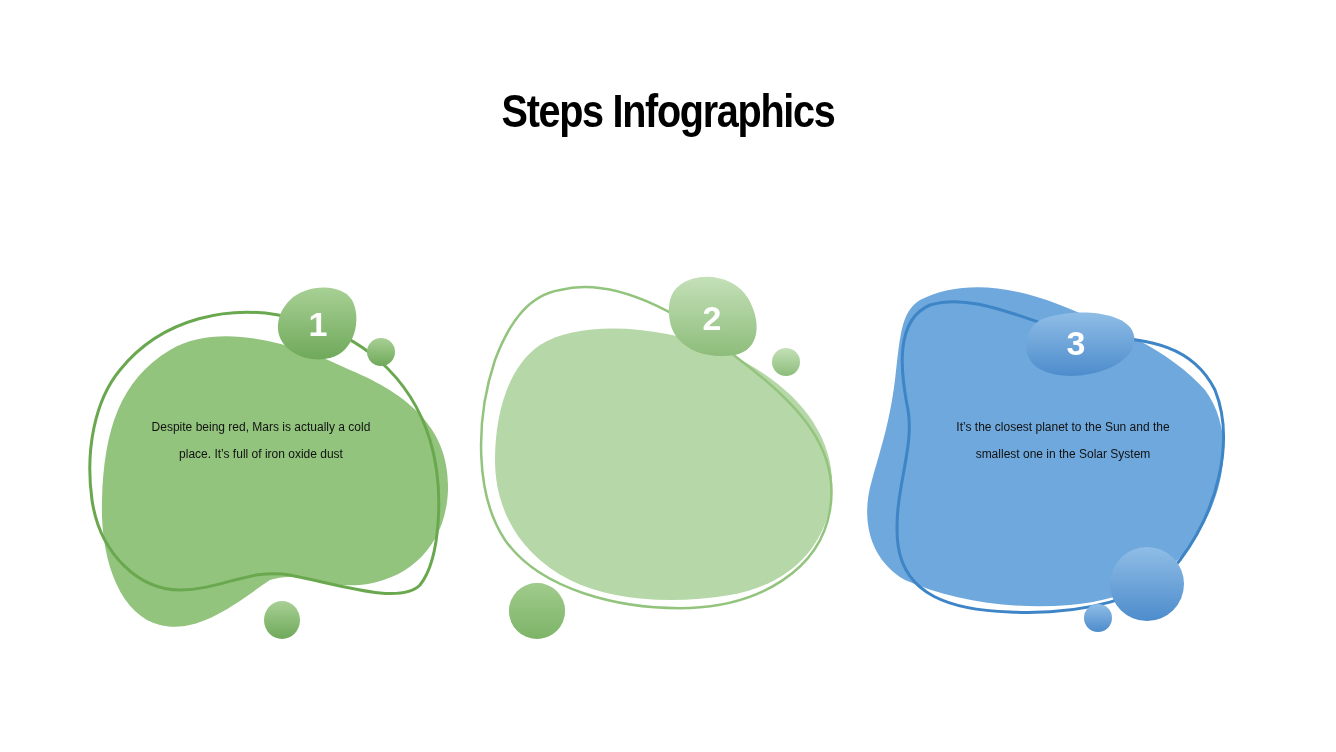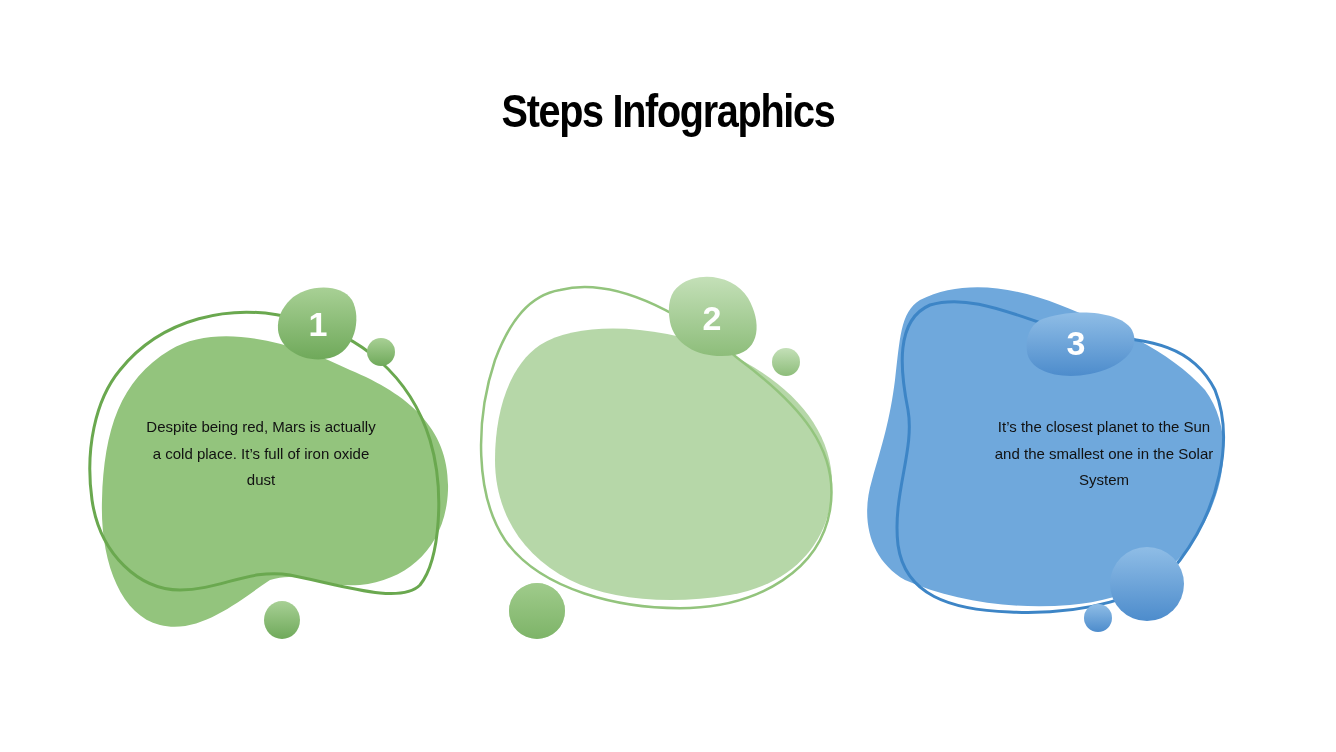--- a/index.html
+++ b/index.html
@@ -31,21 +31,21 @@
     svg.art {
       position: absolute;
       left: 0;
       top: 0;
     }
     .step-text {
       position: absolute;
       width: 230px;
       text-align: center;
       font-family: "Liberation Sans", sans-serif;
-      font-size: 15px;
+      font-size: 12px;
       line-height: 26.5px;
       color: #111111;
     }
     .step-num {
       position: absolute;
       width: 60px;
       text-align: center;
       font-family: "Liberation Sans", sans-serif;
       font-weight: bold;
       font-size: 34px;
@@ -99,15 +99,15 @@
       <circle cx="1147" cy="584" r="37" fill="url(#g3)"></circle>
       <circle cx="1098" cy="618" r="14" fill="url(#g3)"></circle>
     </g>
   </svg>
 
   <div class="step-num" style="left:288px; top:305px;">1</div>
   <div class="step-num" style="left:682px; top:299px;">2</div>
   <div class="step-num" style="left:1046px; top:324px;">3</div>
 
   <div class="step-text" style="left:143px; top:414px; width:236px;">Despite being red, Mars is actually a cold place. It’s full of iron oxide dust</div>
-  <div class="step-text" style="left:988px; top:414px; width:232px;">It’s the closest planet to the Sun and the smallest one in the Solar System</div>
+  <div class="step-text" style="left:947px; top:414px; width:232px;">It’s the closest planet to the Sun and the smallest one in the Solar System</div>
 
 </div>
 
 </body></html>

